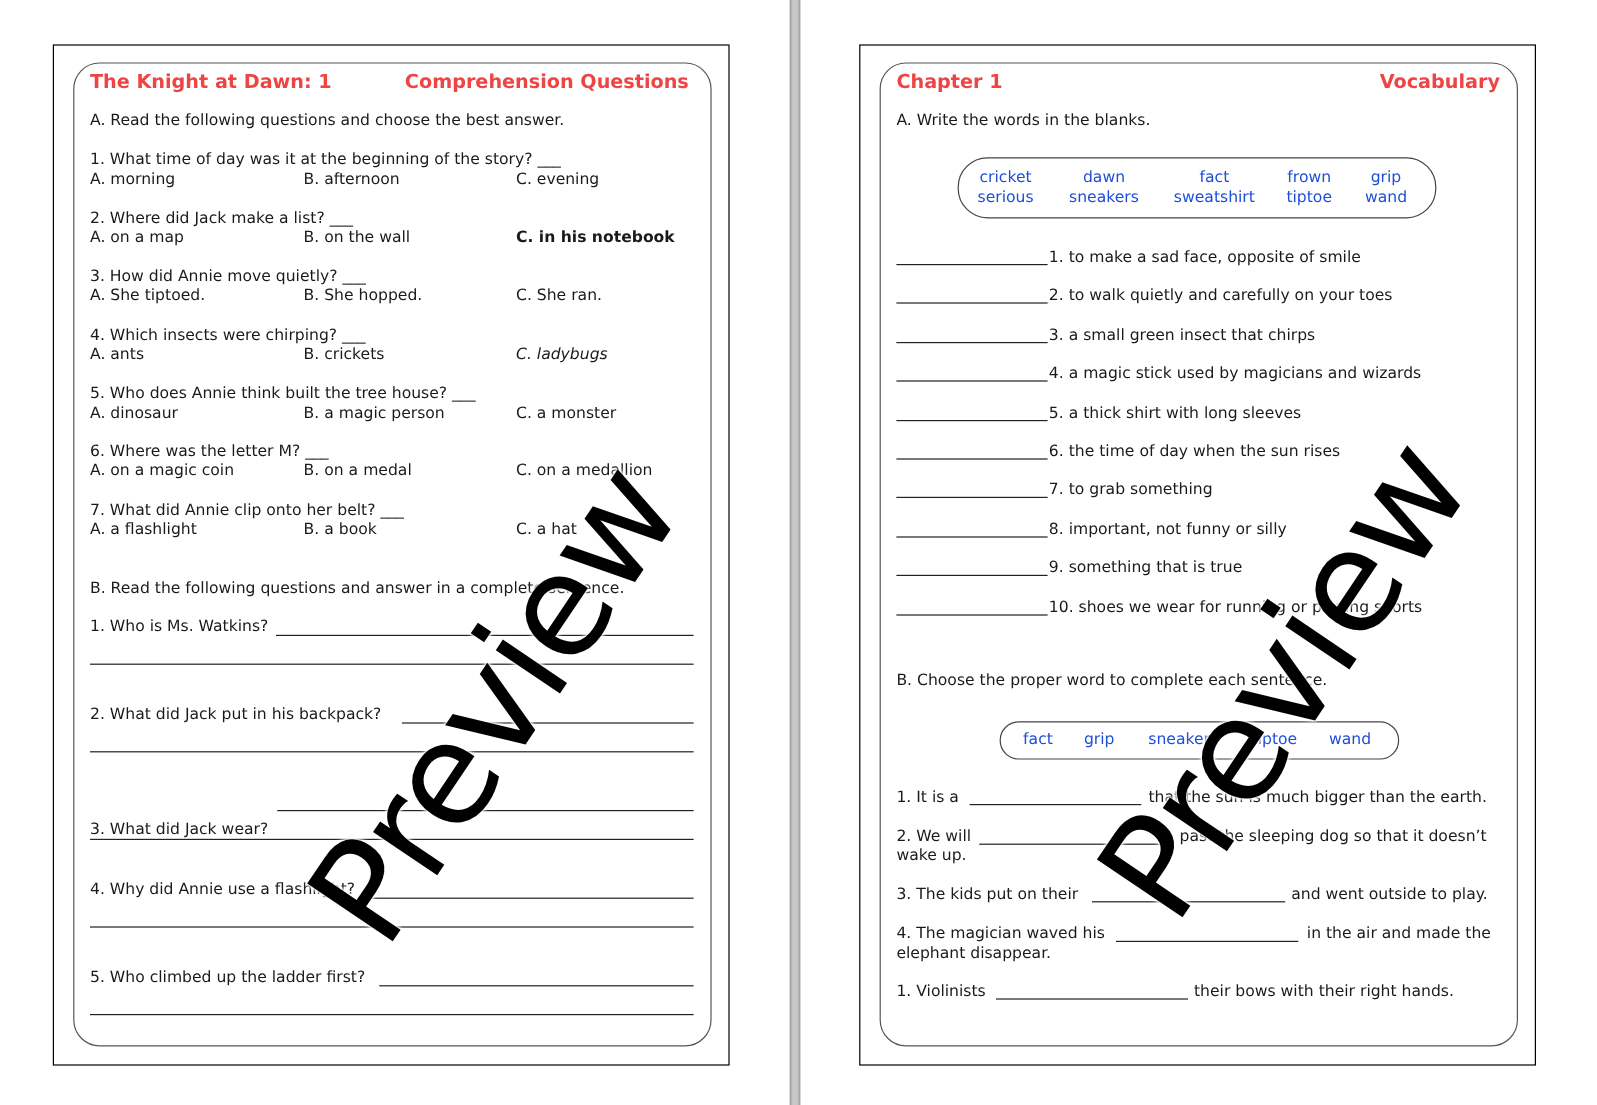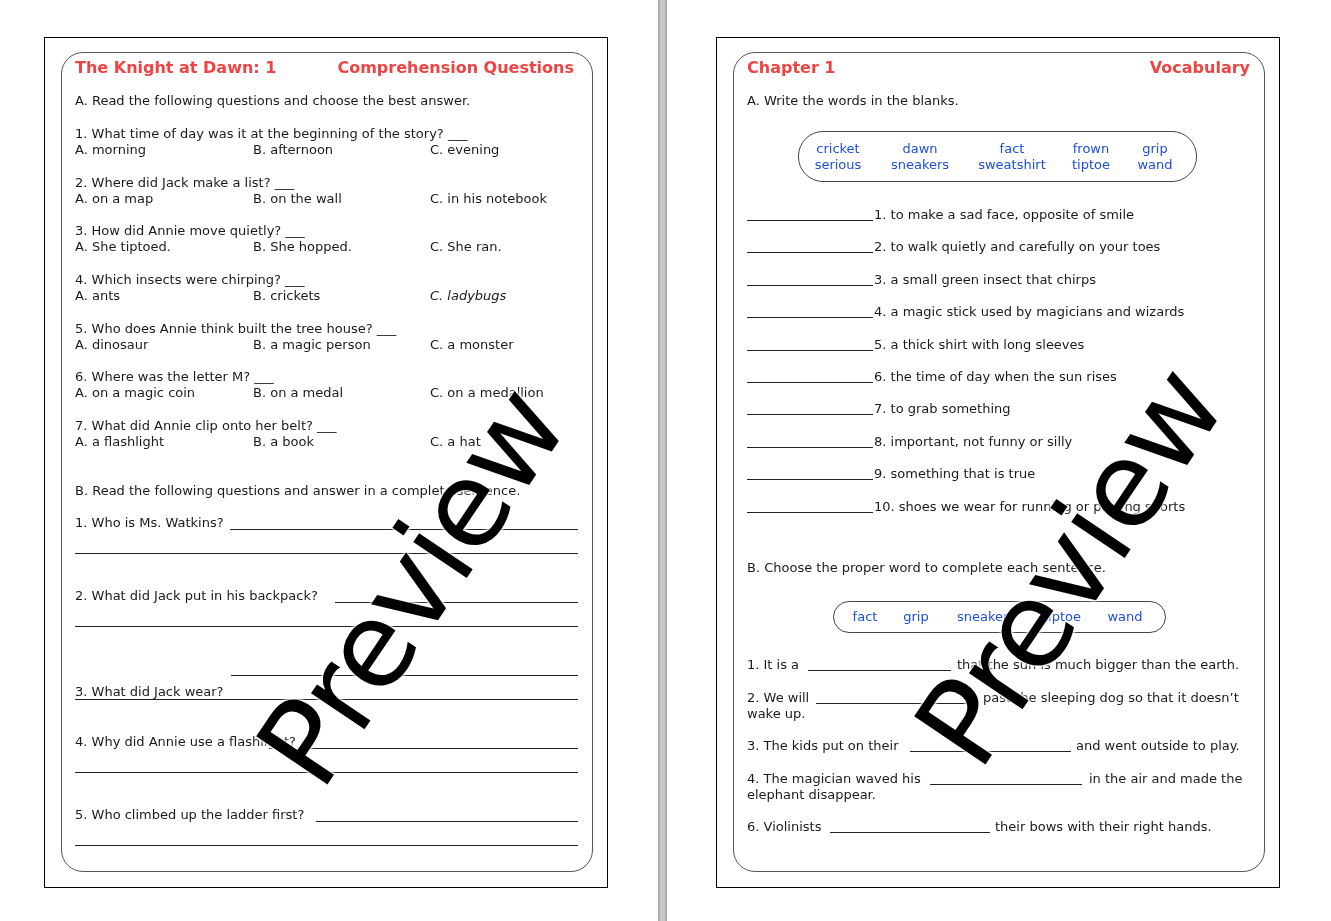--- a/index.html
+++ b/index.html
@@ -49,21 +49,21 @@
   <div>
     <div class="t" style="left:30px; top:88px;">1. What time of day was it at the beginning of the story? ___</div>
     <div class="t" style="left:30px; top:104px;">A. morning</div>
     <div class="t" style="left:208px; top:104px;">B. afternoon</div>
     <div class="t" style="left:385px; top:104px;">C. evening</div>
   </div>
   <div>
     <div class="t" style="left:30px; top:137px;">2. Where did Jack make a list? ___</div>
     <div class="t" style="left:30px; top:153px;">A. on a map</div>
     <div class="t" style="left:208px; top:153px;">B. on the wall</div>
-    <div class="t" style="left:385px; top:153px;">C. in his notebook</div>
+    <div class="t" style="left:385px; top:153px;font-weight:bold;">C. in his notebook</div>
   </div>
   <div>
     <div class="t" style="left:30px; top:185px;">3. How did Annie move quietly? ___</div>
     <div class="t" style="left:30px; top:201px;">A. She tiptoed.</div>
     <div class="t" style="left:208px; top:201px;">B. She hopped.</div>
     <div class="t" style="left:385px; top:201px;">C. She ran.</div>
   </div>
   <div>
     <div class="t" style="left:30px; top:234px;">4. Which insects were chirping? ___</div>
     <div class="t" style="left:30px; top:250px;">A. ants</div>
@@ -204,20 +204,20 @@
     <div class="line" style="left:193px; width:161px; top:713px;"></div>
     <div class="t" style="left:359px; top:700px;">and went outside to play.</div>
   </div>
   <div>
     <div class="t" style="left:30px; top:733px;">4. The magician waved his</div>
     <div class="line" style="left:213px; width:152px; top:746px;"></div>
     <div class="t" style="left:372px; top:733px;">in the air and made the</div>
     <div class="t" style="left:30px; top:749px;">elephant disappear.</div>
   </div>
   <div>
-    <div class="t" style="left:30px; top:781px;">6. Violinists</div>
+    <div class="t" style="left:30px; top:781px;">1. Violinists</div>
     <div class="line" style="left:113px; width:160px; top:794px;"></div>
     <div class="t" style="left:278px; top:781px;">their bows with their right hands.</div>
   </div>
 </div>
 
 <div class="wm" style="left:238px; top:738px; transform: rotate(-56deg);">Preview</div>
 <div class="wm" style="left:896px; top:718px; transform: rotate(-56deg);">Preview</div>
 
 </body></html>

